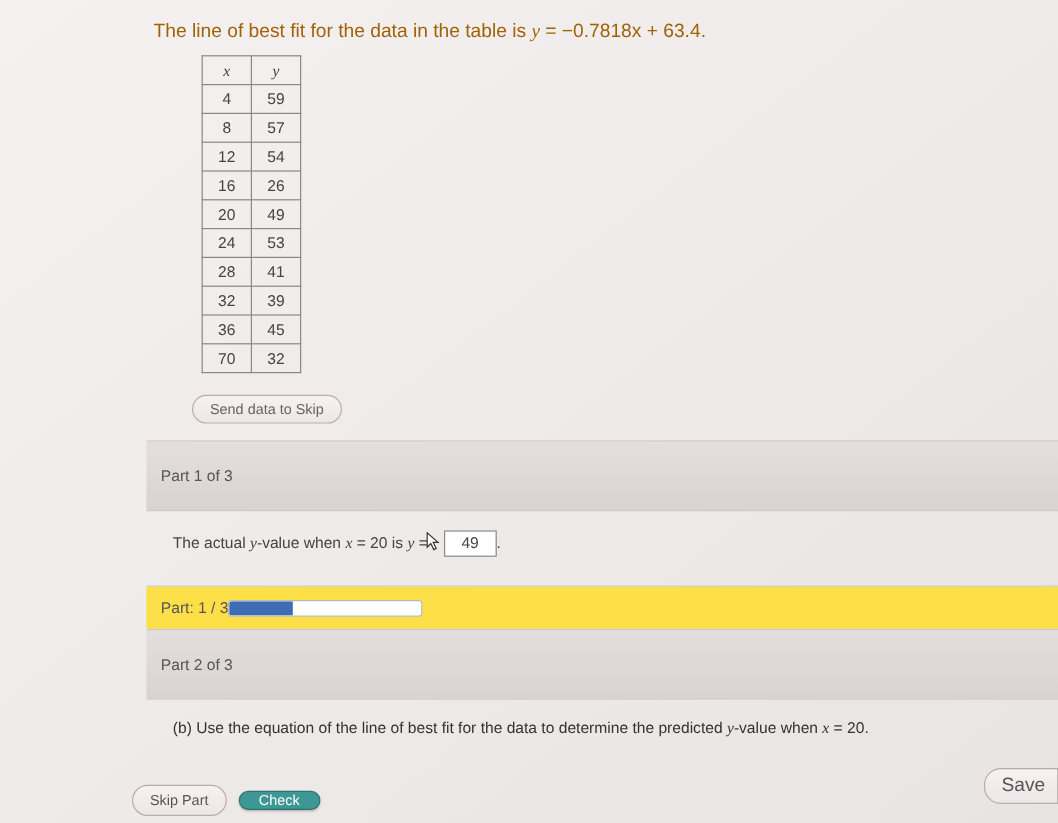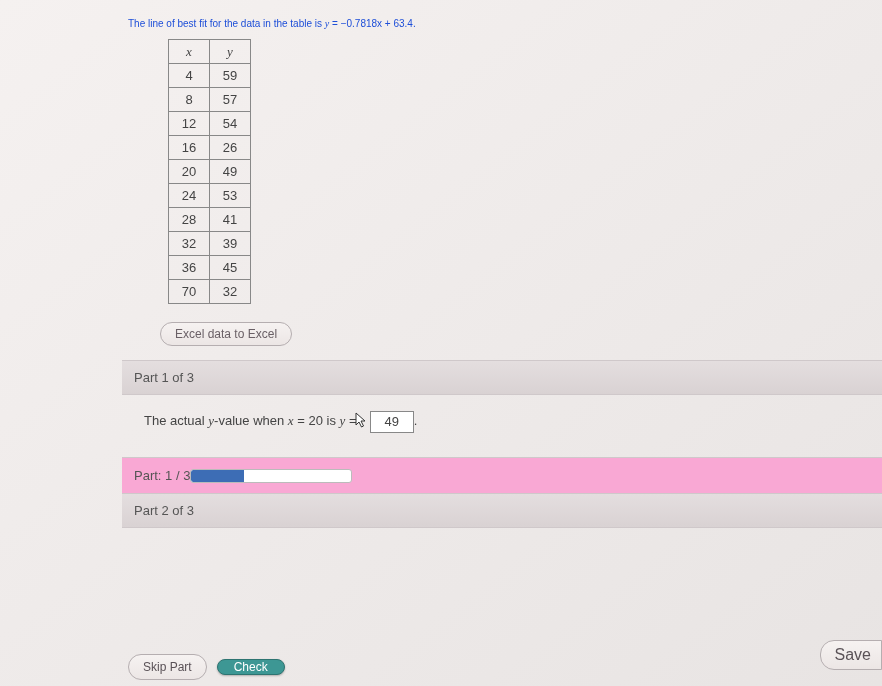--- a/index.html
+++ b/index.html
@@ -1,37 +1,37 @@
 <!DOCTYPE html>
 <html><head>
 <meta charset="utf-8">
 <style>
 body{margin:0;font-family:Verdana,Geneva,sans-serif;font-size:13px;color:#333;background:linear-gradient(to bottom right,#f5f1f0,#e8e4e3);}
 .page{width:882px;height:686px;position:relative;overflow:hidden;box-sizing:border-box;padding:18px 0 0 128px;}
-.intro{margin-bottom:10px;font-size:10px;color:#1d4ed8;}
+.intro{margin-bottom:10px;font-size:16px;color:#a16207;}
 .ital{font-style:italic;font-family:"Times New Roman",serif;}
 .data-table{border-collapse:collapse;margin:6px 0 10px 40px;}
 .data-table td,.data-table th{border:1px solid #888;width:38px;height:21px;text-align:center;font-size:13px;color:#444;font-weight:normal;}
 .data-table th{font-style:italic;font-family:"Times New Roman",serif;}
 .excel-btn{display:inline-block;margin:8px 0 14px 32px;border:1px solid #b5aeb0;border-radius:14px;padding:4px 14px;font-size:12px;color:#6a6066;background:linear-gradient(#f6f2f1,#ece6e5);cursor:pointer;}
 .section{margin-right:0;}
-.part-hdr{background:linear-gradient(#e4dedf,#d9d2d3);border-top:1px solid #cfc8ca;border-bottom:1px solid #cfc8ca;padding:9px 12px;font-size:13px;color:#555;margin-left:-6px;}
+.part-hdr{background:linear-gradient(#e4dedf,#d9d2d3);border-top:1px solid #cfc8ca;border-bottom:1px solid #cfc8ca;padding:21px 12px;font-size:13px;color:#555;margin-left:-6px;}
 .part-body{padding:16px 20px 20px 16px;}
 .q-text{margin-bottom:14px;}
 .ans-line{color:#444;}
 .ans-box{display:inline-block;min-width:30px;height:20px;border:1px solid #888;background:#fff;text-align:center;line-height:20px;padding:0 6px;font-size:13px;vertical-align:middle;}
 .ans-box.empty{width:18px;padding:0;}
 .cursor-ico{display:inline-block;vertical-align:middle;margin-left:-6px;margin-right:-2px;}
-.progress-row{display:flex;align-items:center;padding:10px 12px;background:#f9a8d4;margin-left:-6px;}
+.progress-row{display:flex;align-items:center;padding:10px 12px;background:#fde047;margin-left:-6px;}
 .prog-label{font-size:13px;color:#555;}
 .prog-outer{width:160px;height:12px;background:#fff;border:1px solid #bbb;border-radius:3px;overflow:hidden;}
 .prog-inner{height:100%;background:#3d6db5;border-radius:2px 0 0 2px;}
 .btn-row{display:inline-flex;gap:10px;vertical-align:middle;margin-left:14px;}
 .icon-btn{width:42px;height:28px;border-radius:5px;background:#3d9794;color:#fff;border:1px solid #2e7471;display:flex;align-items:center;justify-content:center;font-size:15px;cursor:pointer;box-shadow:inset 0 1px 0 rgba(255,255,255,.25),0 1px 2px rgba(0,0,0,.25);}
-.bottom-bar{position:absolute;left:112px;right:0;bottom:0;height:38px;display:flex;align-items:center;padding:0 16px;}
+.bottom-bar{position:absolute;left:94px;right:0;bottom:0;height:38px;display:flex;align-items:center;padding:0 16px;}
 .skip-btn{border:1px solid #b5aeb0;border-radius:14px;padding:5px 14px;font-size:12px;color:#5a5257;background:linear-gradient(#f6f2f1,#ece6e5);cursor:pointer;}
 .check-btn{margin-left:10px;border:1px solid #2e7471;border-radius:14px;padding:0 16px;font-size:12px;color:#fff;background:#3d9794;cursor:pointer;box-shadow:0 1px 2px rgba(0,0,0,.25);}
 .save-btn{position:absolute;right:0;bottom:16px;border:1px solid #b5aeb0;border-left:1px solid #b5aeb0;border-radius:14px 0 0 14px;padding:5px 10px 5px 14px;font-size:16px;color:#5a5257;background:linear-gradient(#f6f2f1,#ece6e5);cursor:pointer;}
 .sep-line{height:1px;background:#cfc8ca;margin-left:-6px;margin-top:4px;margin-bottom:0;}
 </style>
 </head>
 <body>
 <div class="page">
   <div class="intro">
     <span>The line of best fit for the data in the table is </span><span class="ital">y</span><span> = −0.7818x + 63.4.</span>
@@ -81,21 +81,21 @@
           <td>36</td>
           <td>45</td>
         </tr>
         <tr>
           <td>70</td>
           <td>32</td>
         </tr>
       </tbody>
   </table>
 
-  <span class="excel-btn">Excel data to Excel</span>
+  <span class="excel-btn">Send data to Skip</span>
 
   <div class="section">
     <div class="part-hdr">Part 1 of 3</div>
     <div class="part-body">
       <div class="ans-line">
         <span>The actual </span><span class="ital">y</span><span>-value when </span><span class="ital">x</span><span> = 20 is </span><span class="ital">y</span><span> = </span>
         <span class="cursor-ico">
           <svg width="14" height="18" viewBox="0 0 14 18">
               <path d="M2 1 L2 13 L5 10 L7.5 15 L9.5 14 L7 9 L11 9 Z" fill="#fff" stroke="#333" stroke-width="1"></path>
             </svg>
@@ -107,20 +107,23 @@
 
     <div class="progress-row">
       <span class="prog-label">Part: 1 / 3</span>
       <div class="prog-outer">
         <div class="prog-inner" id="prog-inner" style="width: 33%;"></div>
       </div>
     </div>
 
     <div class="part-hdr">Part 2 of 3</div>
     <div class="part-body">
+      <div class="q-text">
+        <span>(b) Use the equation of the line of best fit for the data to determine the predicted </span><span class="ital">y</span><span>-value when </span><span class="ital">x</span><span> = 20.</span>
+      </div>
     </div>
   </div>
 
   <div class="bottom-bar">
     <span class="skip-btn">Skip Part</span>
     <span class="check-btn">Check</span>
   </div>
   <span class="save-btn">Save</span>
 </div>
 

